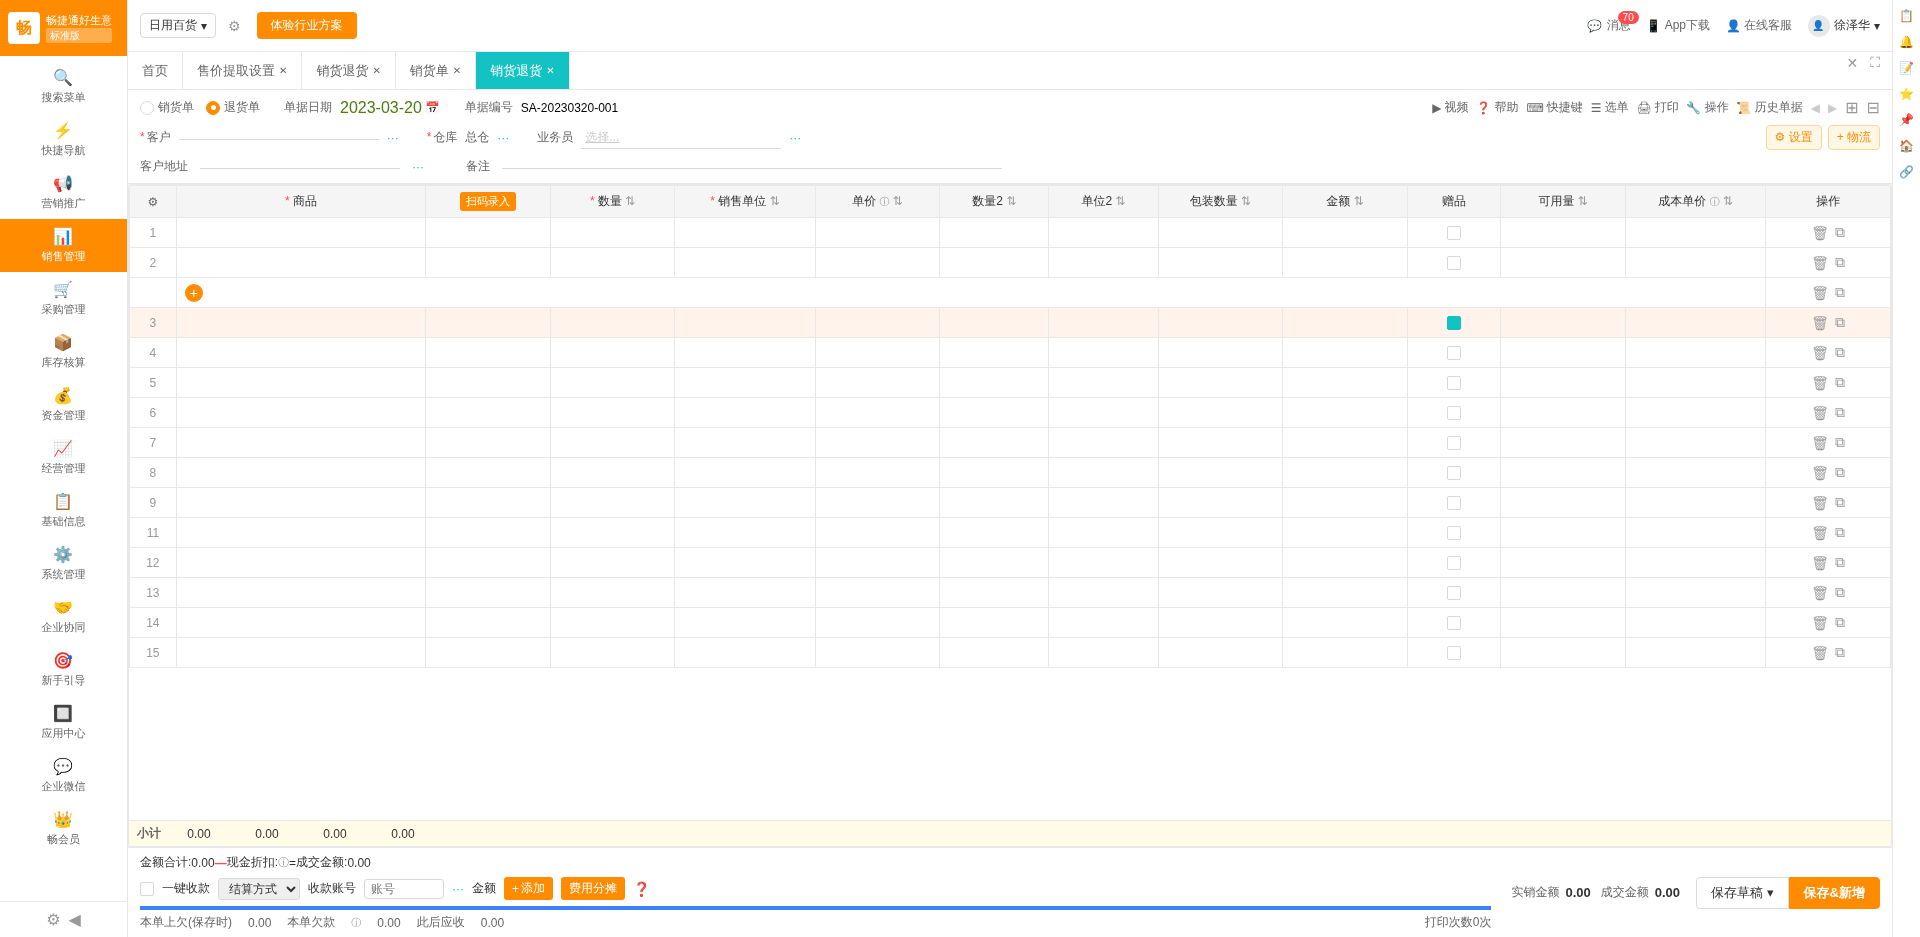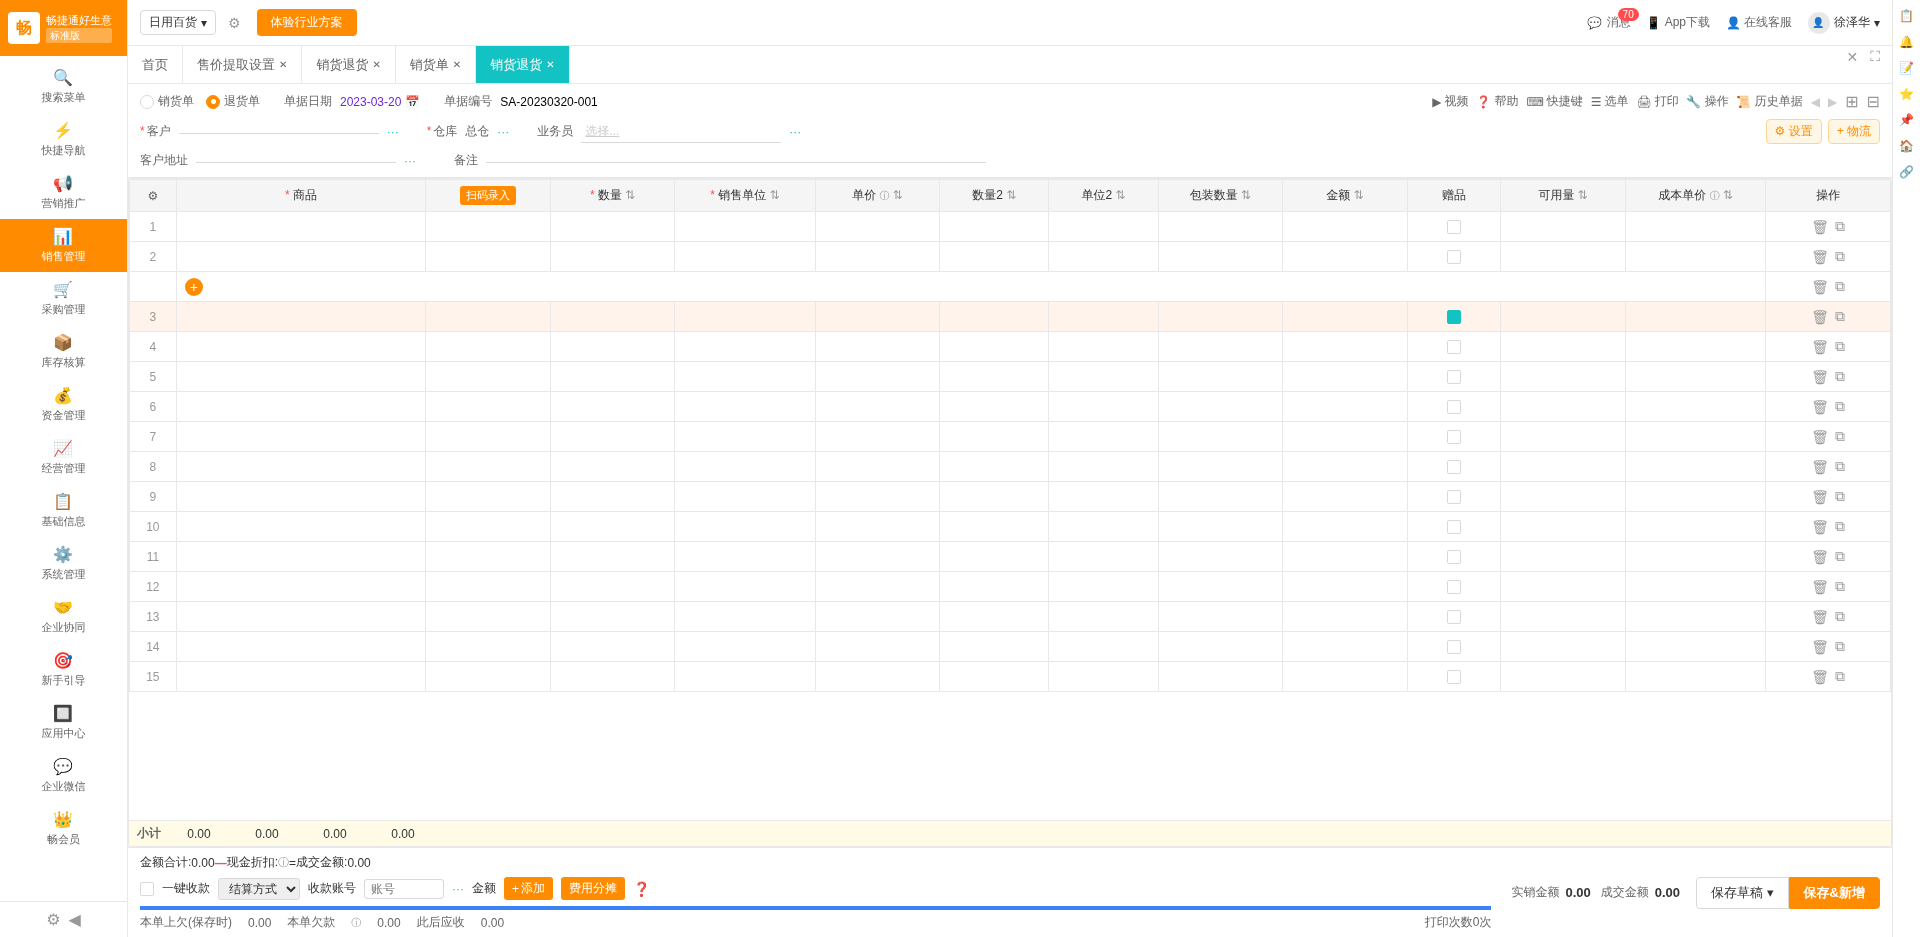--- a/index.html
+++ b/index.html
@@ -16,49 +16,49 @@
     .sidebar-item.active { color: #fff; background: #ff8c00; }
     .sidebar-item-icon { font-size: 16px; }
     .sidebar-item-label { font-size: 11px; text-align: center; }
     .sidebar-bottom { padding: 8px 4px; display: flex; gap: 8px; justify-content: center; border-top: 1px solid #e8e8e8; }
     .sidebar-bottom-btn { color: #999; cursor: pointer; font-size: 16px; }
 
     
     .main { flex: 1; display: flex; flex-direction: column; overflow: hidden; }
 
     
-    .topbar { height: 46px; background: #fff; border-bottom: 1px solid #e8e8e8; display: flex; align-items: center; padding: 0 12px; gap: 12px; }
+    .topbar { height: 52px; background: #fff; border-bottom: 1px solid #e8e8e8; display: flex; align-items: center; padding: 0 12px; gap: 12px; }
     .topbar-select { display: flex; align-items: center; gap: 4px; border: 1px solid #d9d9d9; border-radius: 4px; padding: 3px 8px; cursor: pointer; color: #333; font-size: 12px; }
     .topbar-gear { color: #999; cursor: pointer; font-size: 14px; margin-right: 4px; }
     .topbar-btn-orange { background: #ff8c00; color: #fff; border: none; border-radius: 4px; padding: 5px 14px; cursor: pointer; font-size: 12px; }
     .topbar-right { margin-left: auto; display: flex; align-items: center; gap: 16px; }
     .topbar-msg { display: flex; align-items: center; gap: 4px; cursor: pointer; color: #666; font-size: 12px; position: relative; }
     .topbar-badge { background: #ff4d4f; color: #fff; border-radius: 10px; padding: 1px 5px; font-size: 10px; position: absolute; top: -6px; right: -8px; }
     .topbar-user { display: flex; align-items: center; gap: 4px; cursor: pointer; color: #333; font-size: 12px; }
     .topbar-avatar { width: 22px; height: 22px; border-radius: 50%; background: #e8e8e8; display: flex; align-items: center; justify-content: center; font-size: 10px; }
 
     
     .tabbar { background: #fff; border-bottom: 1px solid #e8e8e8; display: flex; align-items: flex-start; padding: 0; height: 38px; overflow: hidden; }
     .tab { display: flex; align-items: center; gap: 4px; padding: 8px 14px; cursor: pointer; color: #666; font-size: 13px; border-right: 1px solid #e8e8e8; white-space: nowrap; position: relative; height: 100%; }
     .tab.active { color: #fff; background: #13c2c2; }
     .tab-close { font-size: 10px; color: inherit; cursor: pointer; }
     .tab-actions { margin-left: auto; display: flex; align-items: center; padding: 0 8px; gap: 4px; }
     .tab-action-btn { color: #999; cursor: pointer; font-size: 14px; padding: 2px 4px; }
     .form-row { display: flex; align-items: center; gap: 8px; margin-bottom: 8px; }
-    .form-row:last-child { margin-bottom: 0; }
+    .form-row:last-child { margin-bottom: 0; gap: 12px; }
     .radio-group { display: flex; align-items: center; gap: 12px; }
     .radio-item { display: flex; align-items: center; gap: 4px; cursor: pointer; }
     .radio-circle { width: 14px; height: 14px; border-radius: 50%; border: 1px solid #d9d9d9; display: flex; align-items: center; justify-content: center; }
     .radio-circle.selected { border-color: #ff8c00; background: #ff8c00; }
     .radio-circle.selected::after { content: ''; width: 5px; height: 5px; background: #fff; border-radius: 50%; }
     .form-label { color: #666; font-size: 12px; white-space: nowrap; }
     .form-label.required::before { content: '*'; color: #ff4d4f; margin-right: 2px; }
     .form-field { border-bottom: 1px solid #d9d9d9; min-width: 120px; padding: 2px 4px; color: #333; font-size: 12px; flex: 1; max-width: 200px; }
     .form-date { display: flex; align-items: center; gap: 4px; }
-    .form-date-val { color: #6d28d9; font-size: 12px; }
+    .form-date-val { color: #4d7c0f; font-size: 16px; }
     .form-id { color: #000000; font-size: 12px; }
     .form-actions-right { margin-left: auto; display: flex; align-items: center; gap: 8px; }
     .form-action-item { display: flex; align-items: center; gap: 3px; color: #666; font-size: 12px; cursor: pointer; }
     .form-settings-btn { background: #fff7e6; color: #ff8c00; border: 1px solid #ffd591; border-radius: 4px; padding: 3px 8px; cursor: pointer; font-size: 12px; }
     .form-add-btn { background: #fff7e6; color: #ff8c00; border: 1px solid #ffd591; border-radius: 4px; padding: 3px 8px; cursor: pointer; font-size: 12px; }
     .form-ellipsis { color: #13c2c2; cursor: pointer; }
 
     
     .table-wrap { background: #fff; border-radius: 4px; border: 1px solid #e8e8e8; flex: 1; display: flex; flex-direction: column; overflow: hidden; }
     .table-container { overflow: auto; flex: 1; }
@@ -584,45 +584,20 @@
       <td></td>
       <td></td>
       <td>
         <div class="row-actions">
           <span class="action-icon">🗑</span>
           <span class="action-icon">⧉</span>
         </div>
       </td>
     </tr>
               <tr>
-      <td class="row-num">10</td>
-      <td></td>
-      <td></td>
-      <td></td>
-      <td></td>
-      <td></td>
-      <td></td>
-      <td></td>
-      <td></td>
-      <td></td>
-      <td>
-        <div class="checkbox-cell">
-          <div class="checkbox "></div>
-        </div>
-      </td>
-      <td></td>
-      <td></td>
-      <td>
-        <div class="row-actions">
-          <span class="action-icon">🗑</span>
-          <span class="action-icon">⧉</span>
-        </div>
-      </td>
-    </tr>
-              <tr>
       <td class="row-num">11</td>
       <td></td>
       <td></td>
       <td></td>
       <td></td>
       <td></td>
       <td></td>
       <td></td>
       <td></td>
       <td></td>

